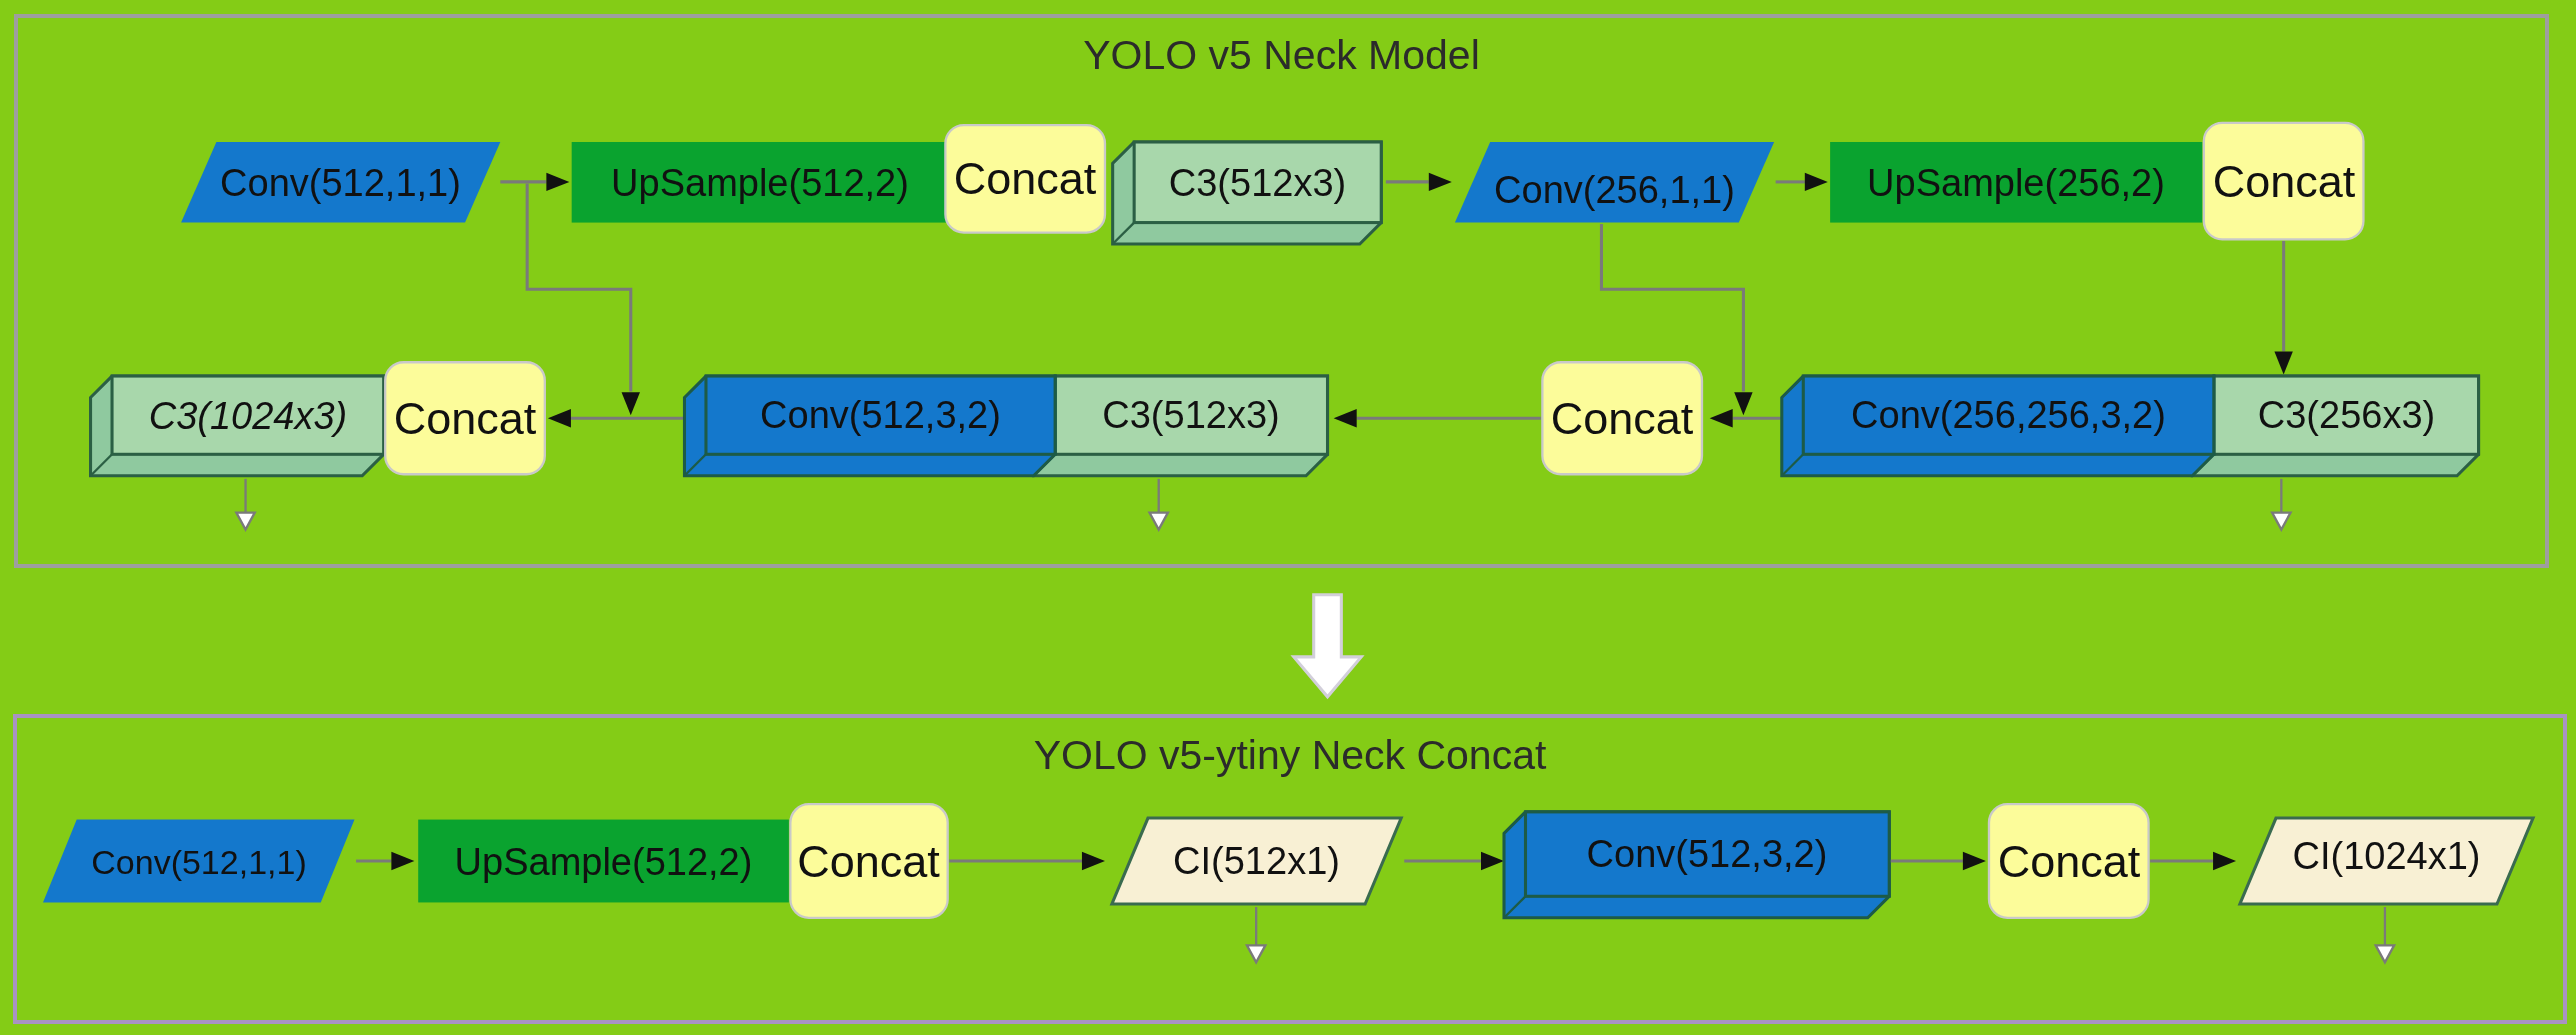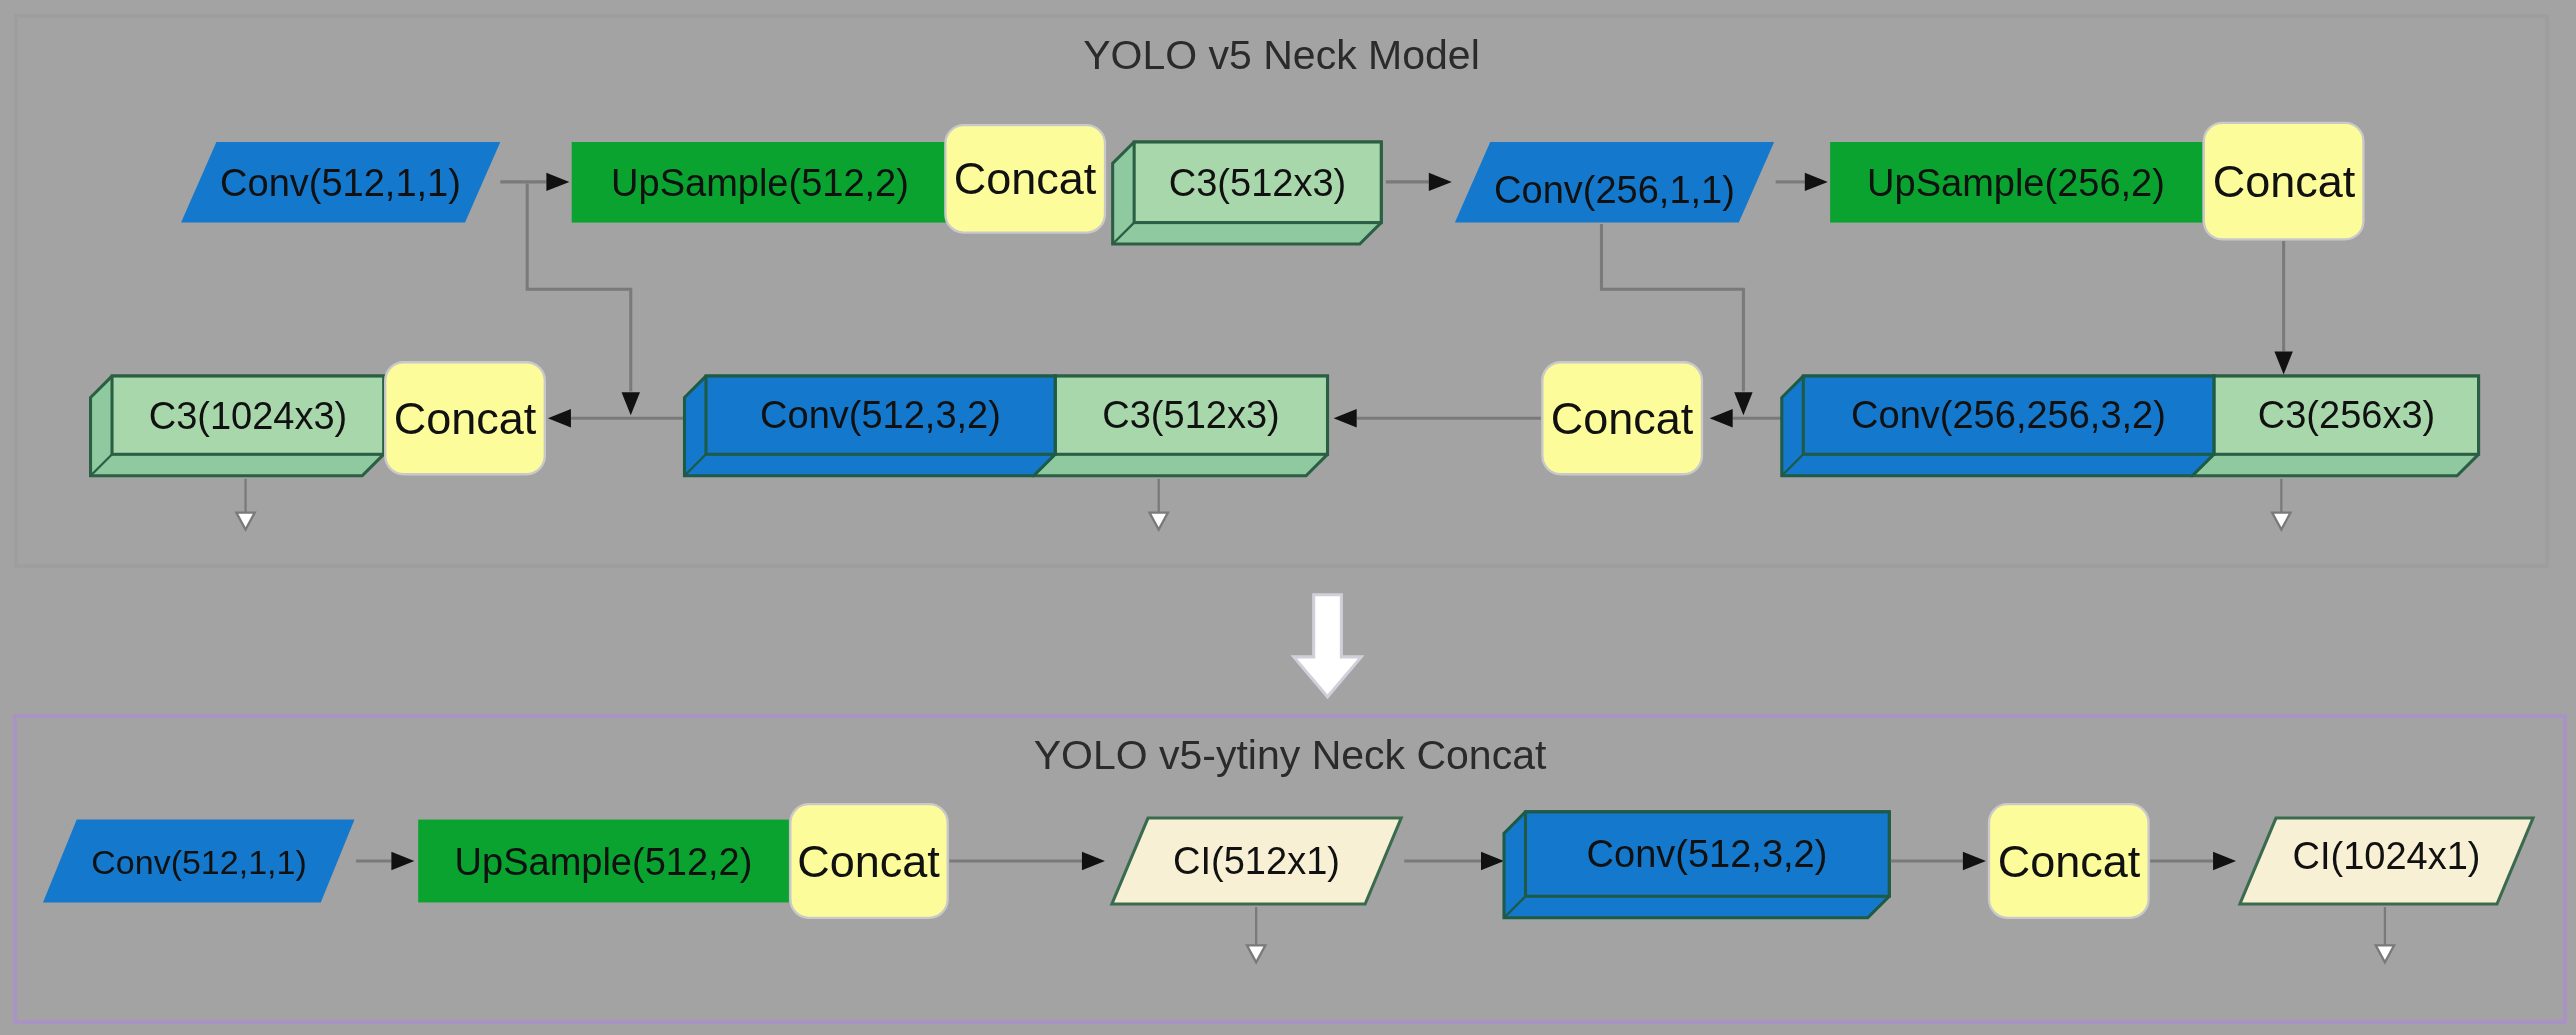--- a/index.html
+++ b/index.html
@@ -1,16 +1,16 @@
 <!DOCTYPE html>
 <html style="font-size:12.3px"><head>
 <meta charset="utf-8">
 <style>
   html,body{margin:0;padding:0;background:#ffffff;}
-  .canvas{position:relative;width:2576px;height:1036px;background:#a3a3a3;overflow:hidden;
+  .canvas{position:relative;width:2576px;height:1036px;background:#84cc16;overflow:hidden;
           font-family:"Liberation Sans", sans-serif;}
   .panel{position:absolute;background:transparent;box-sizing:border-box;}
   .panel.top{left:14px;top:14px;width:2535px;height:554px;border:4.6px solid #9e9e9e;}
   .panel.bottom{left:13px;top:714px;width:2554px;height:310px;border:4.6px solid #a993c2;}
   .svg-layer{position:absolute;left:0;top:0;width:2576px;height:1036px;}
   .lbl{position:absolute;display:flex;align-items:center;justify-content:center;
        color:#111;font-size:38px;line-height:1;white-space:nowrap;}
   .lbl.small{font-size:34px;}
   .lbl.concat{font-size:45px;}
   .title{position:absolute;text-align:center;color:#2b2b2b;font-size:41px;}
@@ -134,21 +134,21 @@
   <div class="title" style="left:13px;top:732px;width:2554px;">YOLO v5-ytiny Neck Concat</div>
 
   <div class="lbl" style="left:181px;top:142px;width:319px;height:81px;">Conv(512,1,1)</div>
   <div class="lbl" style="left:572px;top:142px;width:376px;height:81px;">UpSample(512,2)</div>
   <div class="lbl concat" style="left:945px;top:125px;width:160px;height:107px;">Concat</div>
   <div class="lbl" style="left:1134px;top:142px;width:247px;height:81px;">C3(512x3)</div>
   <div class="lbl" style="left:1455px;top:142px;width:319px;height:95px;">Conv(256,1,1)</div>
   <div class="lbl" style="left:1830px;top:142px;width:372px;height:81px;">UpSample(256,2)</div>
   <div class="lbl concat" style="left:2204px;top:123px;width:160px;height:117px;">Concat</div>
 
-  <div class="lbl" style="left:112px;top:376px;width:272px;height:80px;">C3(1024x3)</div>
+  <div class="lbl" style="left:112px;top:376px;width:272px;height:80px;font-style:italic;">C3(1024x3)</div>
   <div class="lbl concat" style="left:385px;top:362px;width:160px;height:112px;">Concat</div>
   <div class="lbl" style="left:706px;top:376px;width:349px;height:78px;">Conv(512,3,2)</div>
   <div class="lbl" style="left:1055px;top:376px;width:272px;height:78px;">C3(512x3)</div>
   <div class="lbl concat" style="left:1542px;top:362px;width:160px;height:112px;">Concat</div>
   <div class="lbl" style="left:1803px;top:376px;width:411px;height:78px;border-radius:27px;">Conv(256,256,3,2)</div>
   <div class="lbl" style="left:2214px;top:376px;width:265px;height:78px;">C3(256x3)</div>
 
   <div class="lbl small" style="left:43px;top:820px;width:312px;height:83px;">Conv(512,1,1)</div>
   <div class="lbl" style="left:418px;top:820px;width:371px;height:83px;">UpSample(512,2)</div>
   <div class="lbl concat" style="left:790px;top:804px;width:157px;height:114px;">Concat</div>

